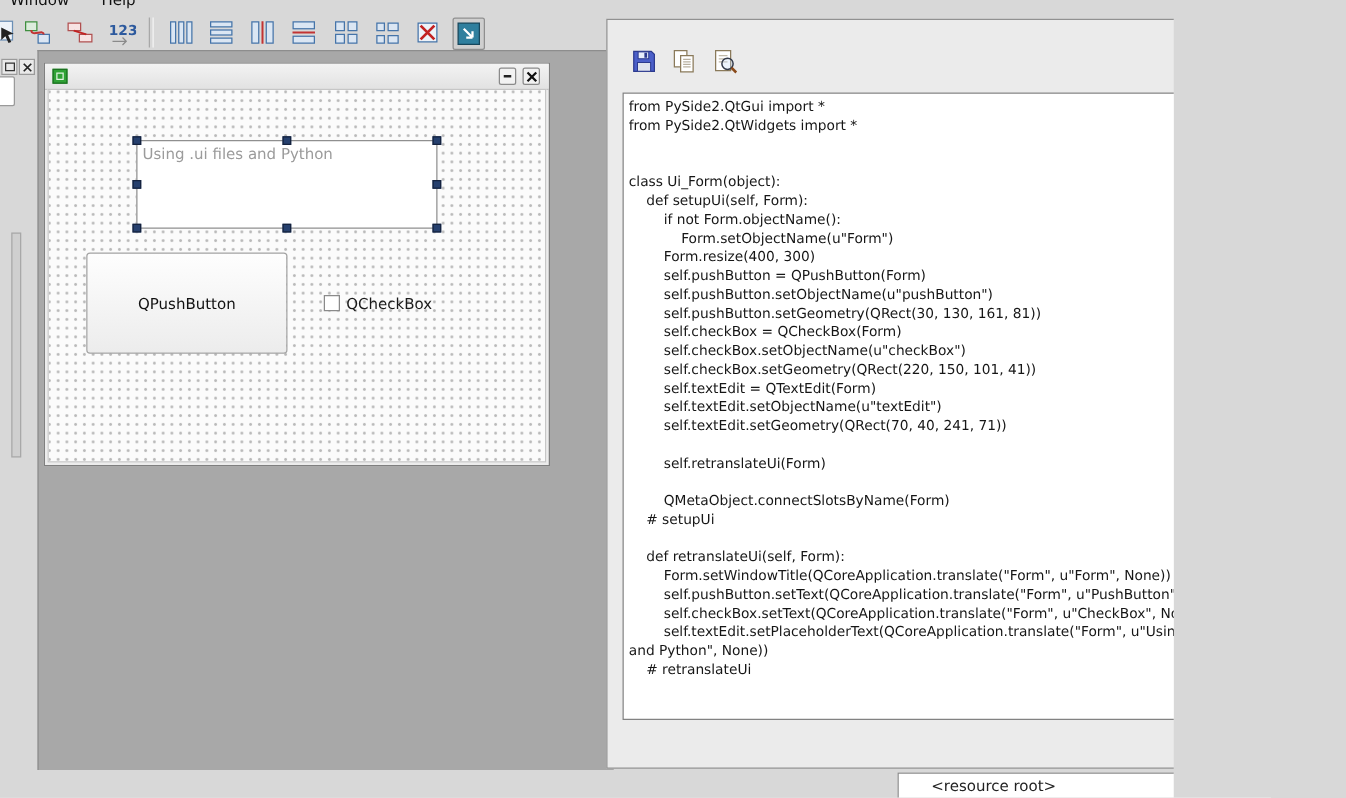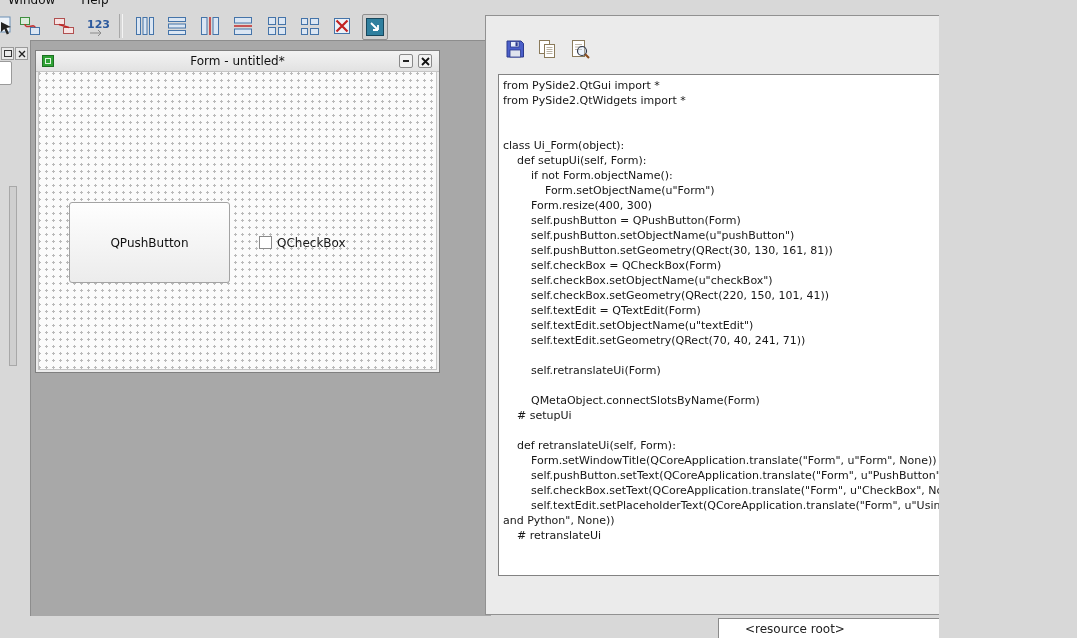--- a/index.html
+++ b/index.html
@@ -185,31 +185,41 @@
       </svg>
   </span>
   <span class="filter-frag"></span>
   <span class="dock-scroll"></span>
 
   <div class="mdi"></div>
 
   <div class="form-window">
     <div class="form-titlebar">
       <span class="form-file-icon"></span>
-      <span class="form-title">Form - untitled*</span>
       <span class="win-btn min">
           <span class="min-glyph"></span>
         </span>
       <span class="win-btn cls">
         <svg width="9" height="9">
             <path d="M1 1 L8 8 M8 1 L1 8" stroke="#111" stroke-width="1.8"></path>
           </svg>
       </span>
     </div>
     <div class="form-canvas">
+      <div class="textedit-widget">
+        <span class="placeholder">Using .ui files and Python</span>
+        <span class="handle h-tl"></span>
+        <span class="handle h-tc"></span>
+        <span class="handle h-tr"></span>
+        <span class="handle h-ml"></span>
+        <span class="handle h-mr"></span>
+        <span class="handle h-bl"></span>
+        <span class="handle h-bc"></span>
+        <span class="handle h-br"></span>
+      </div>
       <div class="pushbutton-widget">QPushButton</div>
       <div class="checkbox-widget">
         <span class="cb-indicator"></span>
         <span>QCheckBox</span>
       </div>
     </div>
   </div>
 
   <div class="code-dialog">
     <span class="dlg-icon" style="left:18px">

